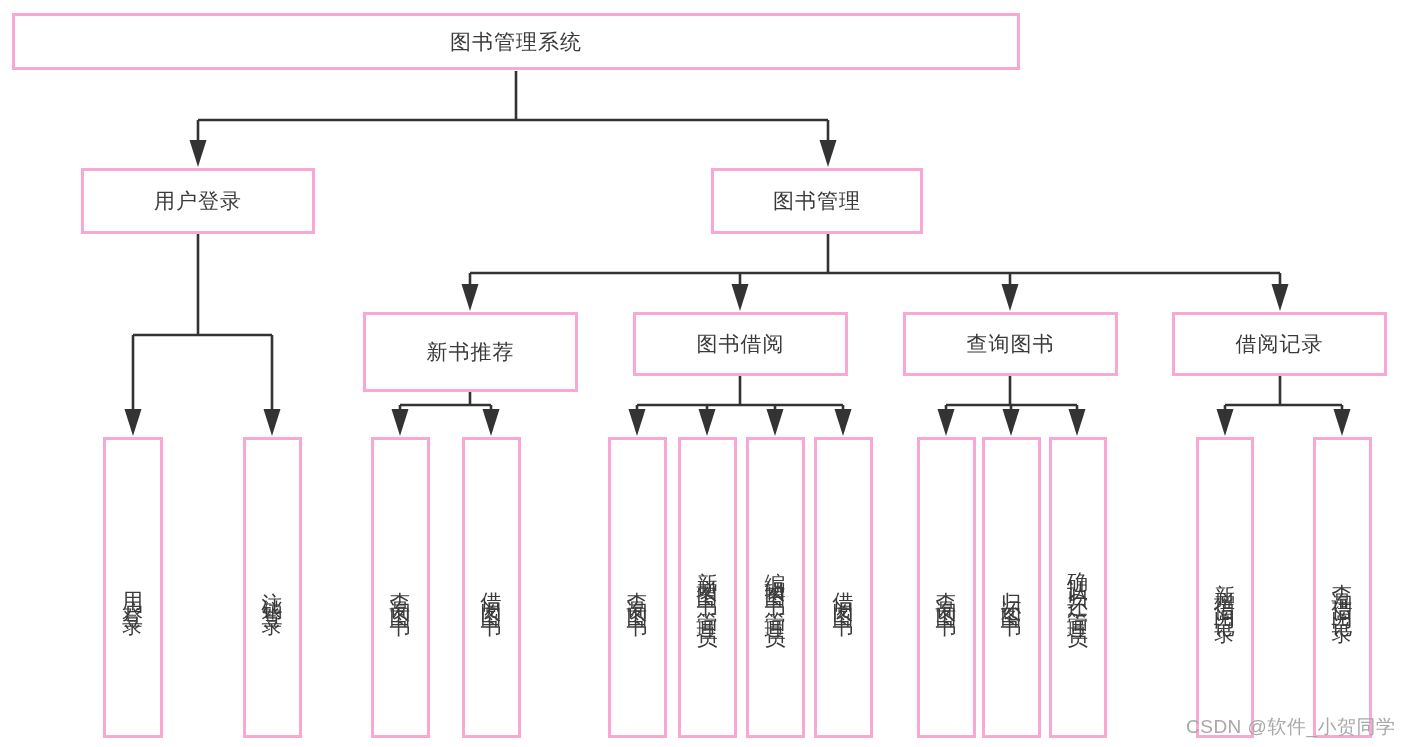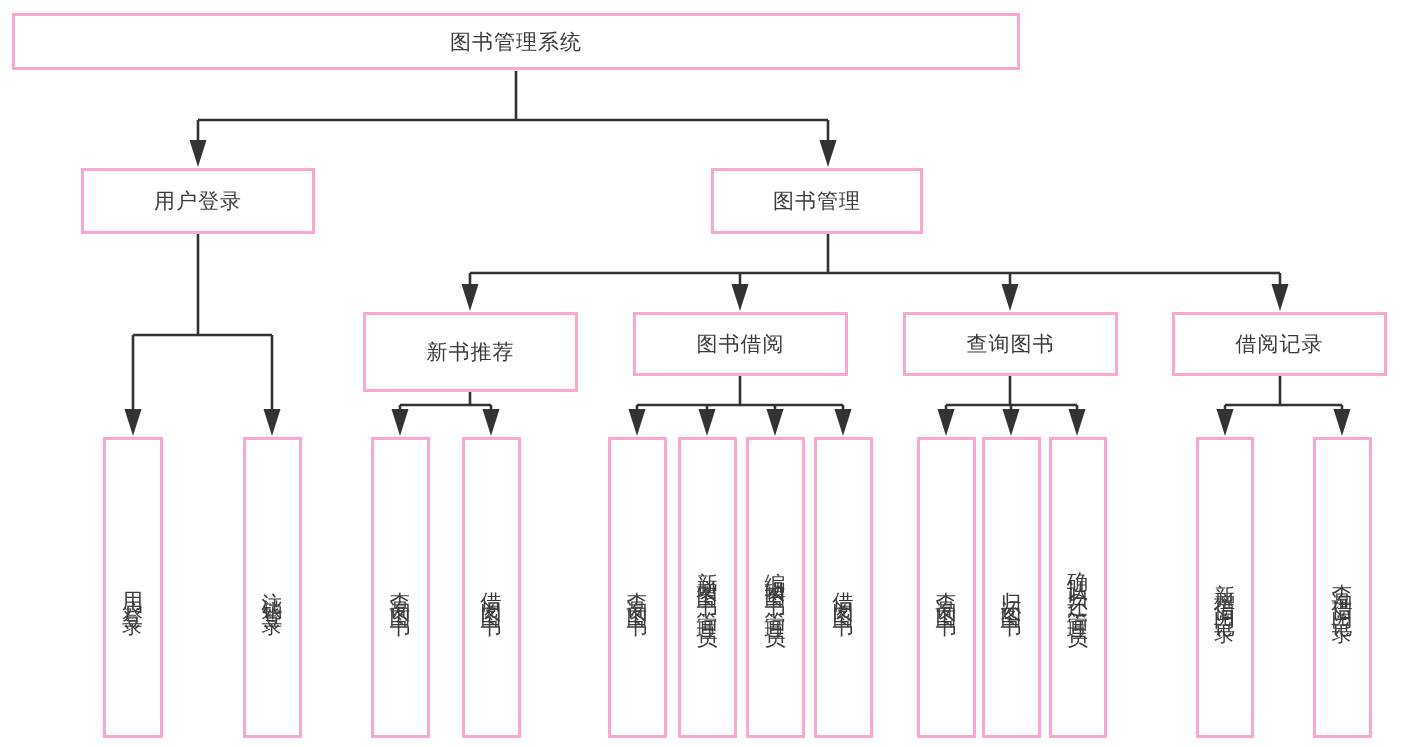--- a/index.html
+++ b/index.html
@@ -136,14 +136,15 @@
   <div class="node node-v" style="left:746px; top:437px; width:59px; height:301px;">编辑图书（管理员）</div>
   <div class="node node-v" style="left:814px; top:437px; width:59px; height:301px;">借阅图书</div>
 
   <div class="node node-v" style="left:917px; top:437px; width:59px; height:301px;">查询图书</div>
   <div class="node node-v" style="left:982px; top:437px; width:59px; height:301px;">归还图书</div>
   <div class="node node-v" style="left:1049px; top:437px; width:58px; height:301px;">确认归还（管理员）</div>
 
   <div class="node node-v" style="left:1196px; top:437px; width:58px; height:301px;">新增借阅记录</div>
   <div class="node node-v" style="left:1313px; top:437px; width:59px; height:301px;">查询借阅记录</div>
 
+  <div class="watermark" style="left: 1186px; top: 714px; color: rgb(168, 168, 168);">CSDN @软件_小贺同学</div>
 
 </div>
 
 </body></html>

